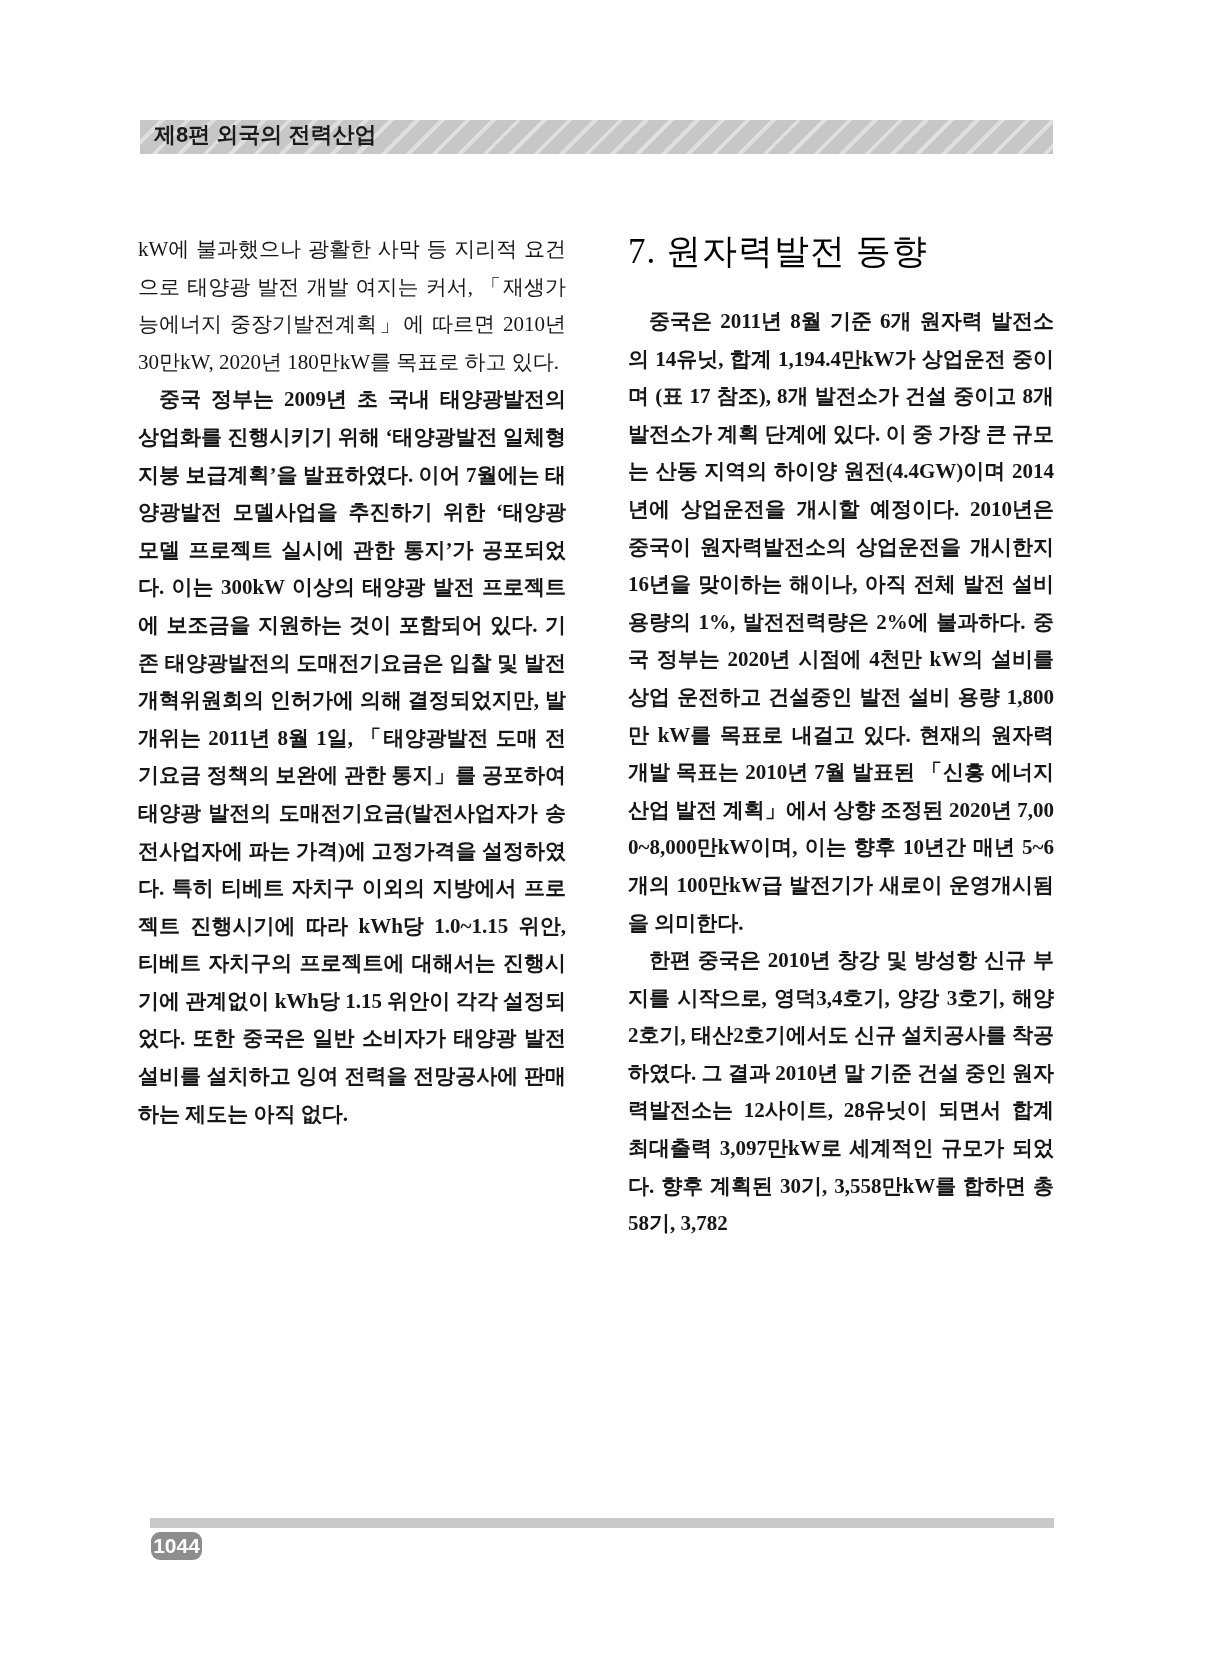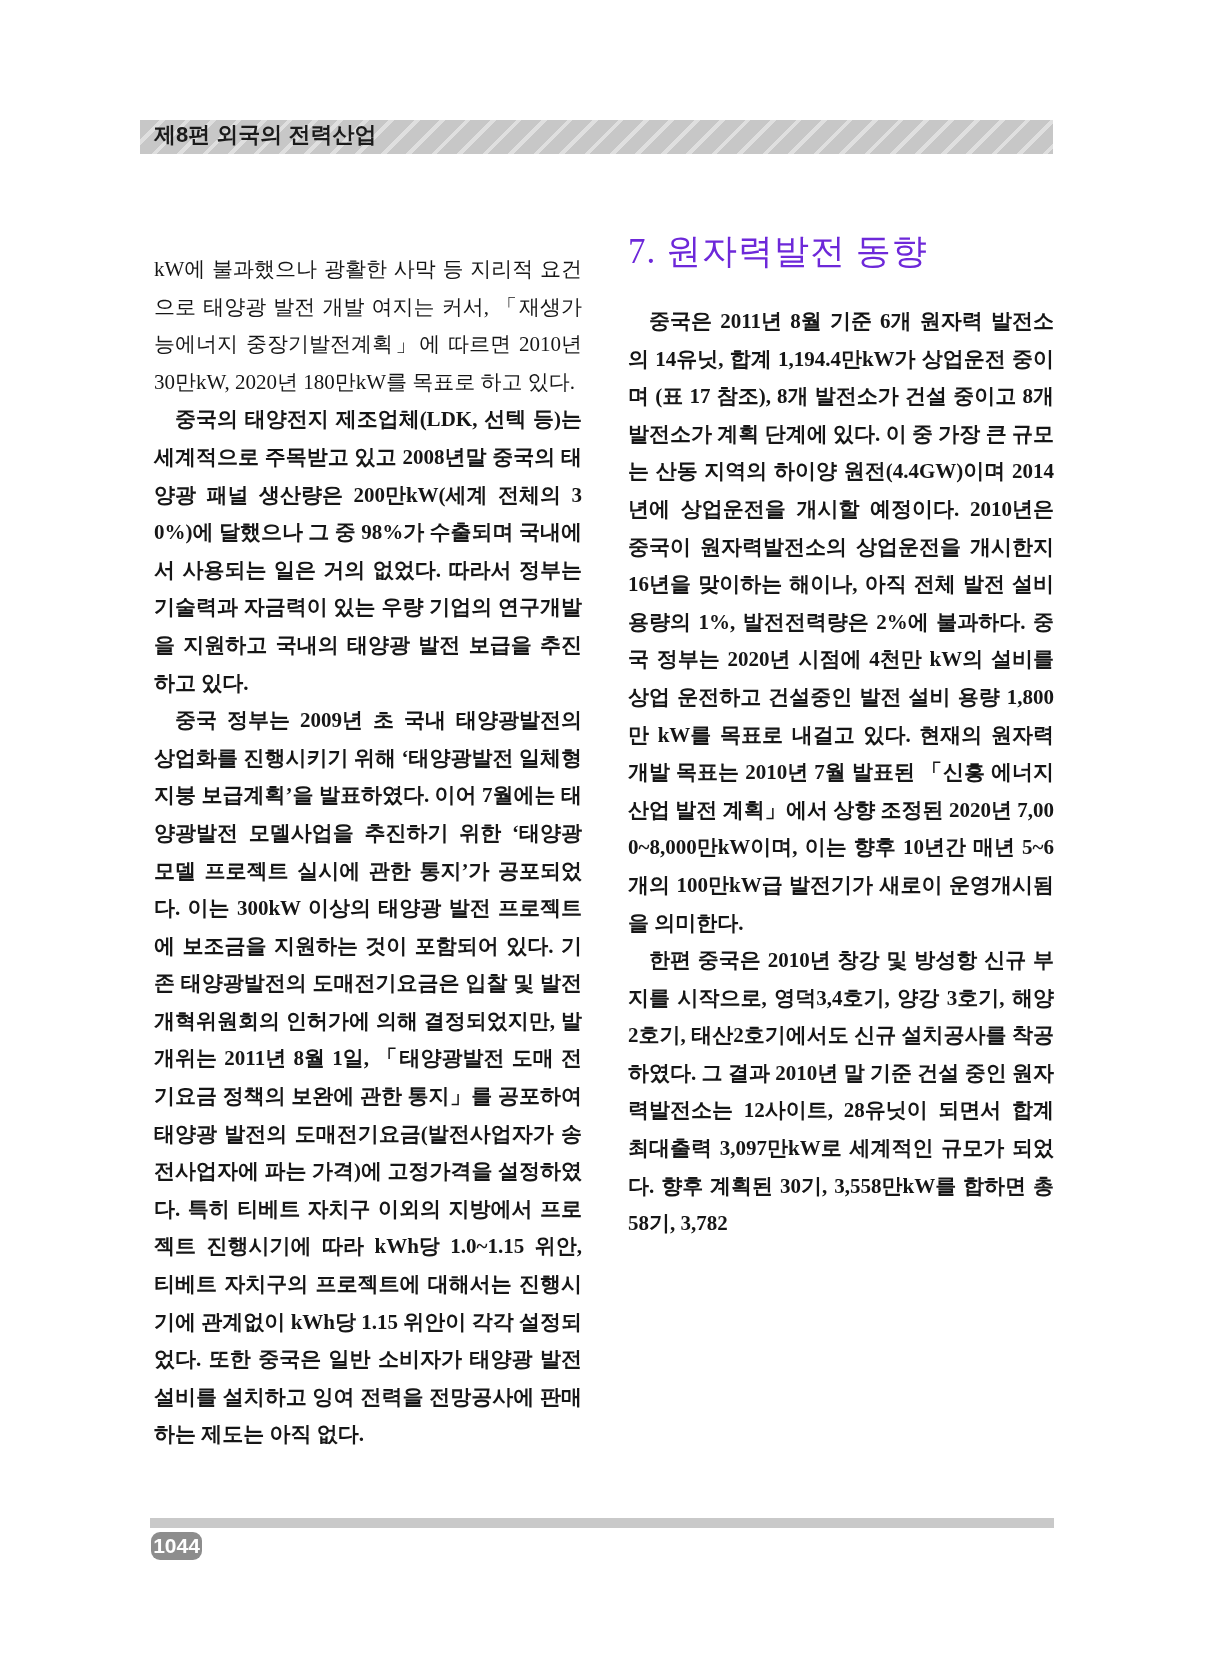--- a/index.html
+++ b/index.html
@@ -27,27 +27,27 @@
   }
 
   
   .col {
     position:absolute;
     font-size:21px; line-height:37.6px;
     text-align:justify;
   }
   .col p { margin:0; word-break:break-all; }
   .col p.indent { text-indent:21px;font-weight:bold; }
-  .col-left  { left:154px; top:231px; width:428px;margin-top:20px; }
+  .col-left  { left:138px; top:231px; width:428px; }
   .col-right { left:628px; top:226px; width:426px; }
 
   .section-heading {
     font-size:35px; line-height:52px; font-weight:normal;
     letter-spacing:1px; margin:0 0 25px 0;
-    color:#6d28d9; text-align:left; white-space:nowrap;
+    color:#000000; text-align:left; white-space:nowrap;
   }
 
   
   .footer-rule {
     position:absolute; left:150px; top:1518px; width:904px; height:10px;
     background:#c9c9c9;
   }
   .page-number {
     position:absolute; left:151px; top:1532px; width:51px; height:28px;
     background:#8d8d8d; color:#ffffff;
@@ -60,21 +60,20 @@
 <body>
 
 <div class="page">
 
   <div class="header-bar">
     <span class="header-title">제8편 외국의 전력산업</span>
   </div>
 
   <div class="col col-left">
     <p>kW에 불과했으나 광활한 사막 등 지리적 요건으로 태양광 발전 개발 여지는 커서, 「재생가능에너지 중장기발전계획」에 따르면 2010년 30만kW, 2020년 180만kW를 목표로 하고 있다.</p>
-    <p class="indent">중국의 태양전지 제조업체(LDK, 선텍 등)는 세계적으로 주목받고 있고 2008년말 중국의 태양광 패널 생산량은 200만kW(세계 전체의 30%)에 달했으나 그 중 98%가 수출되며 국내에서 사용되는 일은 거의 없었다. 따라서 정부는 기술력과 자금력이 있는 우량 기업의 연구개발을 지원하고 국내의 태양광 발전 보급을 추진하고 있다.</p>
     <p class="indent">중국 정부는 2009년 초 국내 태양광발전의 상업화를 진행시키기 위해 ‘태양광발전 일체형 지붕 보급계획’을 발표하였다. 이어 7월에는 태양광발전 모델사업을 추진하기 위한 ‘태양광 모델 프로젝트 실시에 관한 통지’가 공포되었다. 이는 300kW 이상의 태양광 발전 프로젝트에 보조금을 지원하는 것이 포함되어 있다. 기존 태양광발전의 도매전기요금은 입찰 및 발전개혁위원회의 인허가에 의해 결정되었지만, 발개위는 2011년 8월 1일, 「태양광발전 도매 전기요금 정책의 보완에 관한 통지」를 공포하여 태양광 발전의 도매전기요금(발전사업자가 송전사업자에 파는 가격)에 고정가격을 설정하였다. 특히 티베트 자치구 이외의 지방에서 프로젝트 진행시기에 따라 kWh당 1.0~1.15 위안, 티베트 자치구의 프로젝트에 대해서는 진행시기에 관계없이 kWh당 1.15 위안이 각각 설정되었다. 또한 중국은 일반 소비자가 태양광 발전설비를 설치하고 잉여 전력을 전망공사에 판매하는 제도는 아직 없다.</p>
   </div>
 
   <div class="col col-right">
     <h2 class="section-heading">7. 원자력발전 동향</h2>
     <p class="indent">중국은 2011년 8월 기준 6개 원자력 발전소의 14유닛, 합계 1,194.4만kW가 상업운전 중이며 (표 17 참조), 8개 발전소가 건설 중이고 8개 발전소가 계획 단계에 있다. 이 중 가장 큰 규모는 산동 지역의 하이양 원전(4.4GW)이며 2014년에 상업운전을 개시할 예정이다. 2010년은 중국이 원자력발전소의 상업운전을 개시한지 16년을 맞이하는 해이나, 아직 전체 발전 설비 용량의 1%, 발전전력량은 2%에 불과하다. 중국 정부는 2020년 시점에 4천만 kW의 설비를 상업 운전하고 건설중인 발전 설비 용량 1,800만 kW를 목표로 내걸고 있다. 현재의 원자력 개발 목표는 2010년 7월 발표된 「신흥 에너지 산업 발전 계획」에서 상향 조정된 2020년 7,000~8,000만kW이며, 이는 향후 10년간 매년 5~6개의 100만kW급 발전기가 새로이 운영개시됨을 의미한다.</p>
     <p class="indent">한편 중국은 2010년 창강 및 방성항 신규 부지를 시작으로, 영덕3,4호기, 양강 3호기, 해양 2호기, 태산2호기에서도 신규 설치공사를 착공하였다. 그 결과 2010년 말 기준 건설 중인 원자력발전소는 12사이트, 28유닛이 되면서 합계 최대출력 3,097만kW로 세계적인 규모가 되었다. 향후 계획된 30기, 3,558만kW를 합하면 총 58기, 3,782</p>
   </div>
 
   <div class="footer-rule"></div>

